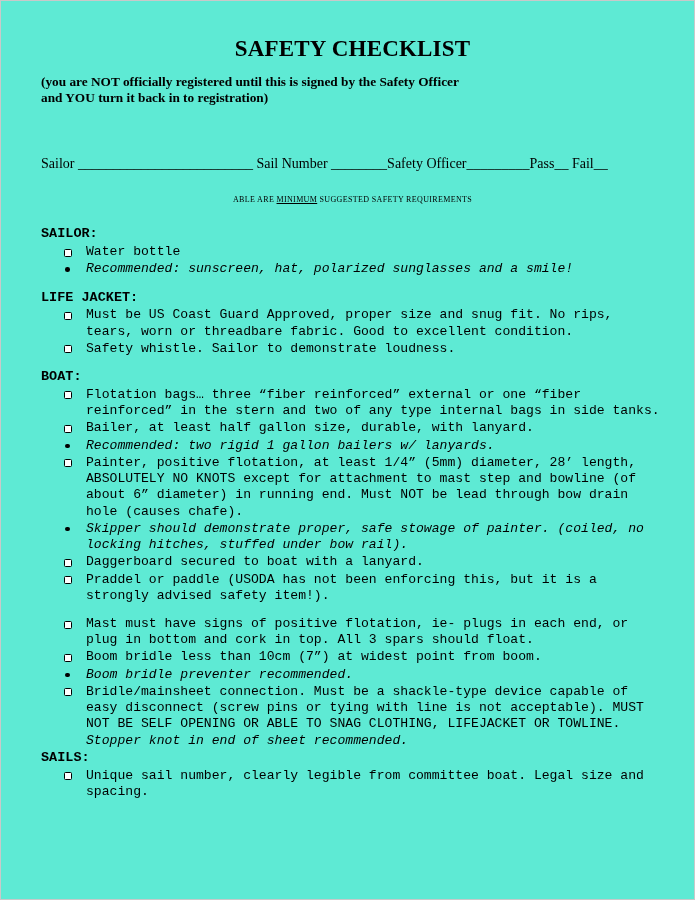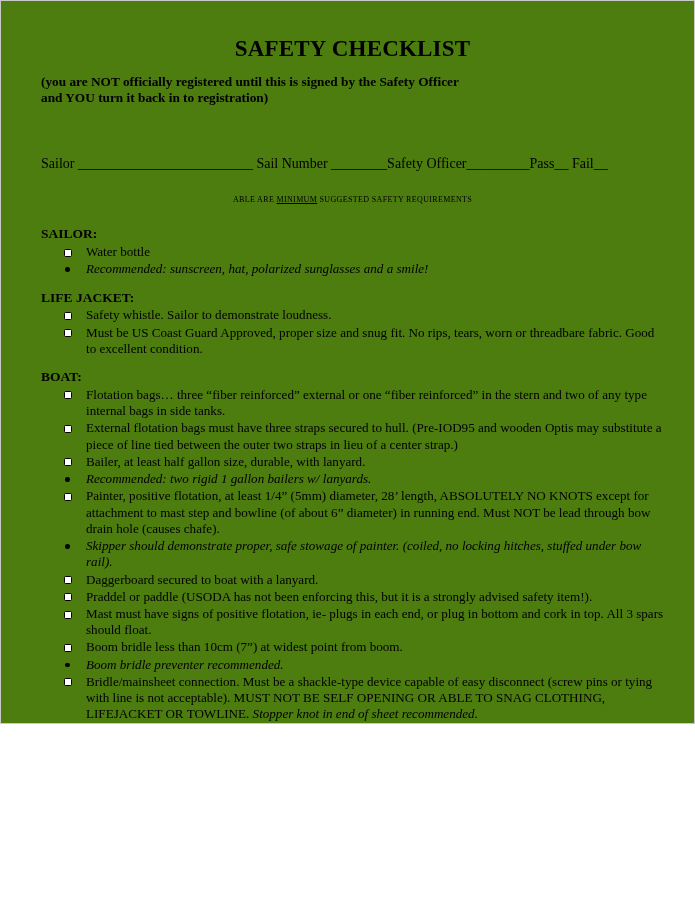--- a/index.html
+++ b/index.html
@@ -1,30 +1,30 @@
 <!DOCTYPE html>
 <html><head>
 <meta charset="utf-8">
 <style>
   html, body { margin: 0; padding: 0; background: #ffffff; }
   body {
     width: 695px; height: 900px; overflow: hidden;
     font-family: "Liberation Serif", serif; color: #000;
   }
   .page {
-    box-sizing: border-box; width: 695px; height: 724px;
+    box-sizing: border-box; width: 695px; height: 900px;
     border: 1px solid #c9c9c9;
-    padding: 35px 30px 0 40px; background: #4d7c0f;
+    padding: 35px 30px 0 40px; background: #5eead4;
   }
   .title { font-size: 23px; font-weight: bold; text-align: center; line-height: 1.12; letter-spacing: 0.2px; }
   .subtitle { font-size: 13.3px; font-weight: bold; text-align: left; line-height: 1.25; margin-top: 12px; }
   .form-line { margin-top: 48px; font-size: 14px; white-space: pre; line-height: 1.3; }
   .notice { margin-top: 22px; text-align: center; font-size: 8px; letter-spacing: 0.35px; }
   .underline { text-decoration: underline; }
-  .section { margin-top: 12px; }
+  .section { margin-top: 12px; font-family: Liberation Mono, monospace; }
   .section:first-child { margin-top: 22px; }
   .section:last-child { margin-top: 1px; }
   .section-heading { font-size: 13.5px; font-weight: bold; line-height: 1.25; }
   .item { position: relative; padding-left: 45px; font-size: 13.1px; line-height: 1.24; margin-top: 1px; }
   .bullet { position: absolute; display: inline-block; }
   .checkbox-glyph { left: 23px; top: 4.5px; width: 5.5px; height: 6px; border: 1.2px solid #000; border-radius: 1.5px; background: #fff; }
   .dot-glyph { left: 24px; top: 6px; width: 4.6px; height: 4.6px; background: #000; border-radius: 50%; }
   .italic { font-style: italic; }
 </style>
 </head>
@@ -42,34 +42,37 @@
   <div class="notice"><span>ABLE ARE </span><span class="underline">MINIMUM</span><span> SUGGESTED SAFETY REQUIREMENTS</span></div>
 
   <div>
       <div class="section">
         <div class="section-heading">SAILOR:</div>
         <div class="item"><span class="bullet checkbox-glyph"></span><span><span>Water bottle</span></span></div>
         <div class="item"><span class="bullet dot-glyph"></span><span><span class="italic">Recommended: sunscreen, hat, polarized sunglasses and a smile!</span></span></div>
       </div>
       <div class="section">
         <div class="section-heading">LIFE JACKET:</div>
+        <div class="item"><span class="bullet checkbox-glyph"></span><span><span>Must be US Coast Guard Approved, proper size and snug fit. No rips, tears, worn or threadbare fabric. Good to excellent condition.</span></span></div>
         <div class="item"><span class="bullet checkbox-glyph"></span><span><span>Safety whistle. Sailor to demonstrate loudness.</span></span></div>
-        <div class="item"><span class="bullet checkbox-glyph"></span><span><span>Must be US Coast Guard Approved, proper size and snug fit. No rips, tears, worn or threadbare fabric. Good to excellent condition.</span></span></div>
       </div>
       <div class="section">
         <div class="section-heading">BOAT:</div>
         <div class="item"><span class="bullet checkbox-glyph"></span><span><span>Flotation bags… three “fiber reinforced” external or one “fiber reinforced” in the stern and two of any type internal bags in side tanks.</span></span></div>
-        <div class="item"><span class="bullet checkbox-glyph"></span><span><span>External flotation bags must have three straps secured to hull. (Pre-IOD95 and wooden Optis may substitute a piece of line tied between the outer two straps in lieu of a center strap.)</span></span></div>
         <div class="item"><span class="bullet checkbox-glyph"></span><span><span>Bailer, at least half gallon size, durable, with lanyard.</span></span></div>
         <div class="item"><span class="bullet dot-glyph"></span><span><span class="italic">Recommended: two rigid 1 gallon bailers w/ lanyards.</span></span></div>
         <div class="item"><span class="bullet checkbox-glyph"></span><span><span>Painter, positive flotation, at least 1/4” (5mm) diameter, 28’ length, ABSOLUTELY NO KNOTS except for attachment to mast step and bowline (of about 6” diameter) in running end. Must NOT be lead through bow drain hole (causes chafe).</span></span></div>
         <div class="item"><span class="bullet dot-glyph"></span><span><span class="italic">Skipper should demonstrate proper, safe stowage of painter. (coiled, no locking hitches, stuffed under bow rail).</span></span></div>
         <div class="item"><span class="bullet checkbox-glyph"></span><span><span>Daggerboard secured to boat with a lanyard.</span></span></div>
         <div class="item"><span class="bullet checkbox-glyph"></span><span><span>Praddel or paddle  (USODA has not been enforcing this, but it is a strongly advised safety item!).</span></span></div>
       </div>
       <div class="section">
         <div class="item"><span class="bullet checkbox-glyph"></span><span><span>Mast must have signs of positive flotation, ie- plugs in each end, or plug in bottom and cork in top. All 3 spars should float.</span></span></div>
         <div class="item"><span class="bullet checkbox-glyph"></span><span><span>Boom bridle less than 10cm (7”) at widest point from boom.</span></span></div>
         <div class="item"><span class="bullet dot-glyph"></span><span><span class="italic">Boom bridle preventer recommended.</span></span></div>
         <div class="item"><span class="bullet checkbox-glyph"></span><span><span>Bridle/mainsheet connection. Must be a shackle-type device capable of easy disconnect (screw pins or tying with line is not acceptable). MUST NOT BE SELF OPENING OR ABLE TO SNAG CLOTHING, LIFEJACKET OR TOWLINE. </span><span class="italic">Stopper knot in end of sheet recommended.</span></span></div>
       </div>
+      <div class="section">
+        <div class="section-heading">SAILS:</div>
+        <div class="item"><span class="bullet checkbox-glyph"></span><span><span>Unique sail number, clearly legible from committee boat. Legal size and spacing.</span></span></div>
+      </div>
     </div>
 </div>
 
 </body></html>

